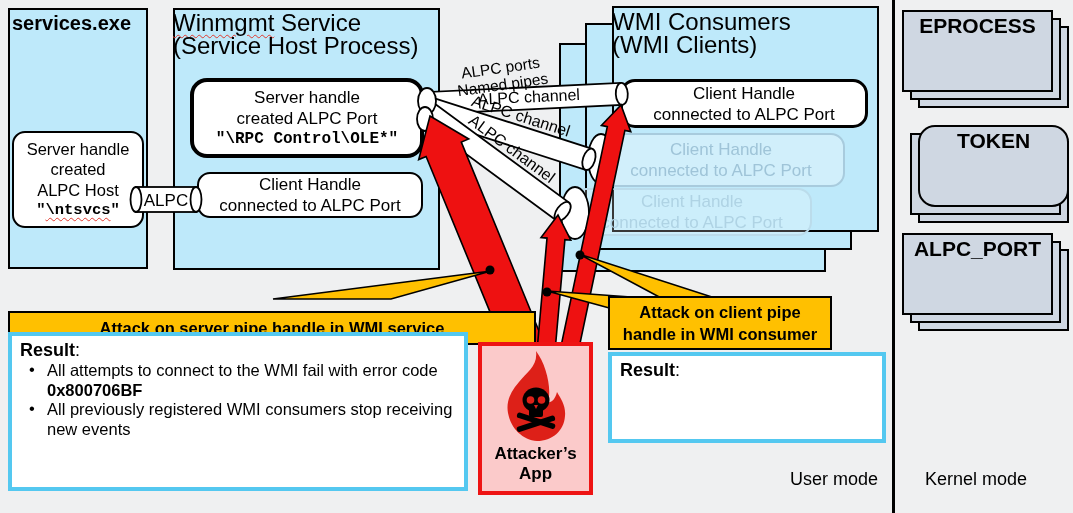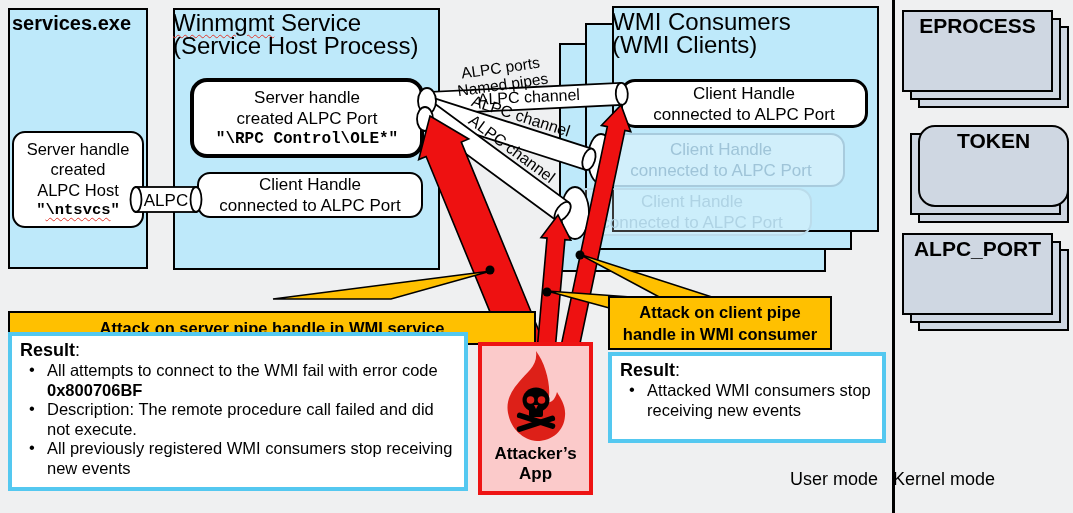--- a/index.html
+++ b/index.html
@@ -107,21 +107,21 @@
   <div class="kstack z10" style="left:902px; top:233px;">
     <div class="kcard" style="left:16px; top:16px;"></div>
     <div class="kcard" style="left:8px; top:8px;"></div>
     <div class="kcard" style="left:0; top:0;">
       <div class="klabel">ALPC_PORT</div>
     </div>
   </div>
 
   <div class="abs z10" style="left:892px; top:0; width:2.5px; height:513px; background:#000;"></div>
   <div class="abs z10" style="left:752px; top:469px; width:126px; font-size:18px; text-align:right;">User mode</div>
-  <div class="abs z10" style="left:893px; top:469px; width:142px; font-size:18px;">Kernel mode</div>
+  <div class="abs z10" style="left:925px; top:469px; width:142px; font-size:18px;">Kernel mode</div>
 
   <svg id="ovl" width="1073" height="513" viewBox="0 0 1073 513">
 
     <g>
       <rect x="136" y="187" width="60" height="25" fill="#fff" stroke="#000" stroke-width="1.8"></rect>
       <ellipse cx="136" cy="199.5" rx="5.5" ry="12.5" fill="#fff" stroke="#000" stroke-width="1.8"></ellipse>
       <ellipse cx="196" cy="199.5" rx="5.5" ry="12.5" fill="#fff" stroke="#000" stroke-width="1.8"></ellipse>
       <text x="166" y="206" text-anchor="middle" font-size="17">ALPC</text>
     </g>
 
@@ -164,28 +164,26 @@
 
     <circle cx="490" cy="270" r="4.5" fill="#000"></circle>
     <circle cx="547" cy="292" r="4.5" fill="#000"></circle>
     <circle cx="580" cy="255" r="4.5" fill="#000"></circle>
   </svg>
 
   <div class="banner z60" style="left:8px; top:298px; width:528px; height:34px;margin-top:13px;">Attack on server pipe handle in WMI service</div>
   <div class="result z60" style="left:8px; top:332px; width:460px; height:159px;">
     <div class="rtitle"><span>Result</span><span class="colon">:</span></div>
     <div class="blt"><span>All attempts to connect to the WMI fail with error code </span><b>0x800706BF</b></div>
-    <div class="blt"><span>Description: The remote procedure call failed and did not execute.</span></div>
     <div class="blt"><span>All previously registered WMI consumers stop receiving new events</span></div>
   </div>
 
   <div class="banner z60" style="left:608px; top:296px; width:224px; height:54px; padding:0 6px;">Attack on client pipe handle in WMI consumer</div>
   <div class="result z60" style="left:608px; top:352px; width:278px; height:91px;">
     <div class="rtitle"><span>Result</span><span class="colon">:</span></div>
-    <div class="blt"><span>Attacked WMI consumers stop receiving new events</span></div>
   </div>
 
   <div class="z60" style="left:478px; top:342px; width:115px; height:153px; background:#FBCACA; border:4px solid #EE1414; text-align:center;">
     <svg width="78" height="92" viewBox="0 0 78 92" style="display:block; margin:4px auto 0 auto;">
       <path d="M39,1 C41,16 30,22 22,32 C13,42 9,52 11,63 C14,79 26,90 40,91 C55,91 67,81 68,66 C69,56 64,49 60,42 C58,50 54,53 51,52 C55,38 49,14 39,1 Z" fill="#DD2018"></path>
       <ellipse cx="39" cy="50" rx="13.5" ry="12.5" fill="#000"></ellipse>
       <rect x="32" y="58" width="14" height="9" rx="2" fill="#000"></rect>
       <circle cx="33.5" cy="50" r="3.8" fill="#DD2018"></circle>
       <circle cx="44.5" cy="50" r="3.8" fill="#DD2018"></circle>
       <path d="M37,55 L41,55 L39,59 Z" fill="#DD2018"></path>

